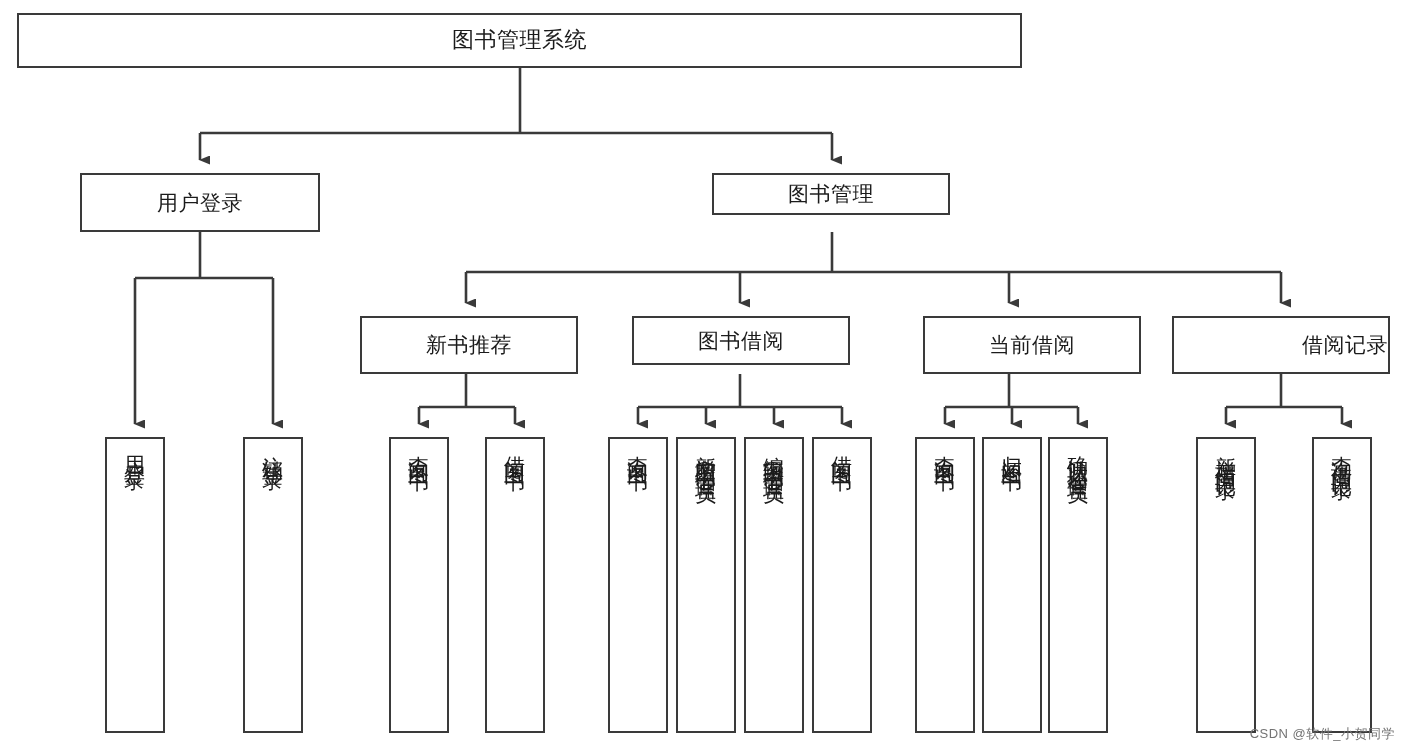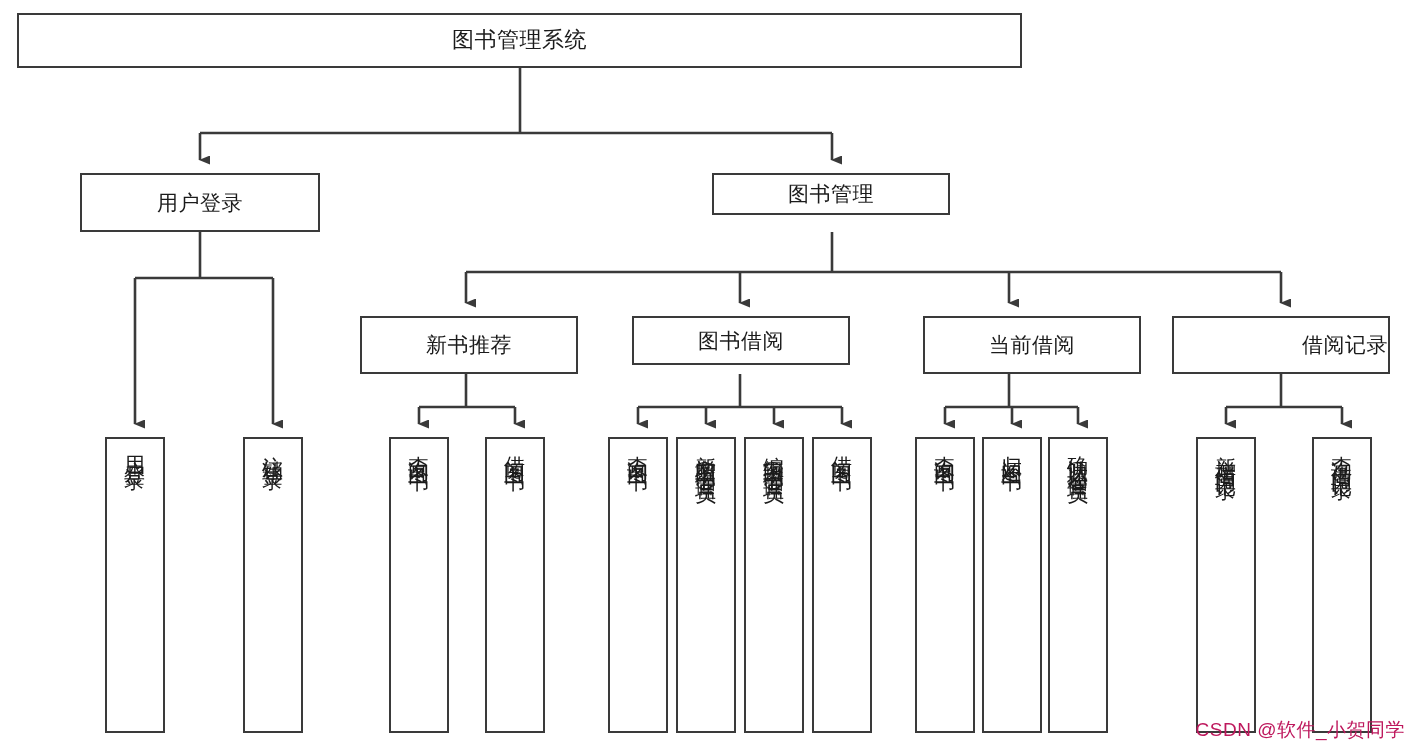--- a/index.html
+++ b/index.html
@@ -58,24 +58,24 @@
     letter-spacing: 5px;
     line-height: 1;
     white-space: nowrap;
     display: block;
   }
   .leaf.tall .leaf-label {
     letter-spacing: 4px;
   }
   .watermark {
     position: absolute;
-    right: 0;
+    right: 10px;
     bottom: 4px;
-    font-size: 19px;
-    color: #be185d;
+    font-size: 13px;
+    color: #737373;
     letter-spacing: 0.5px;
     white-space: nowrap;
     font-family: "Liberation Sans", "DejaVu Sans", sans-serif;
   }
 </style>
 </head>
 <body>
 
 <div id="diagram-root">
 

